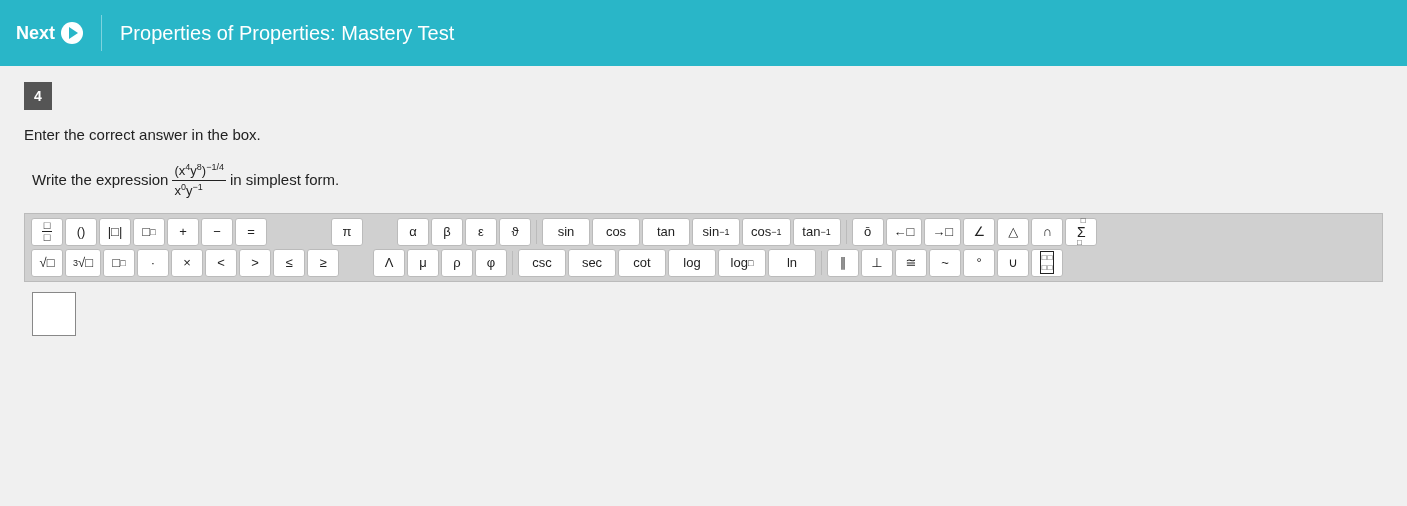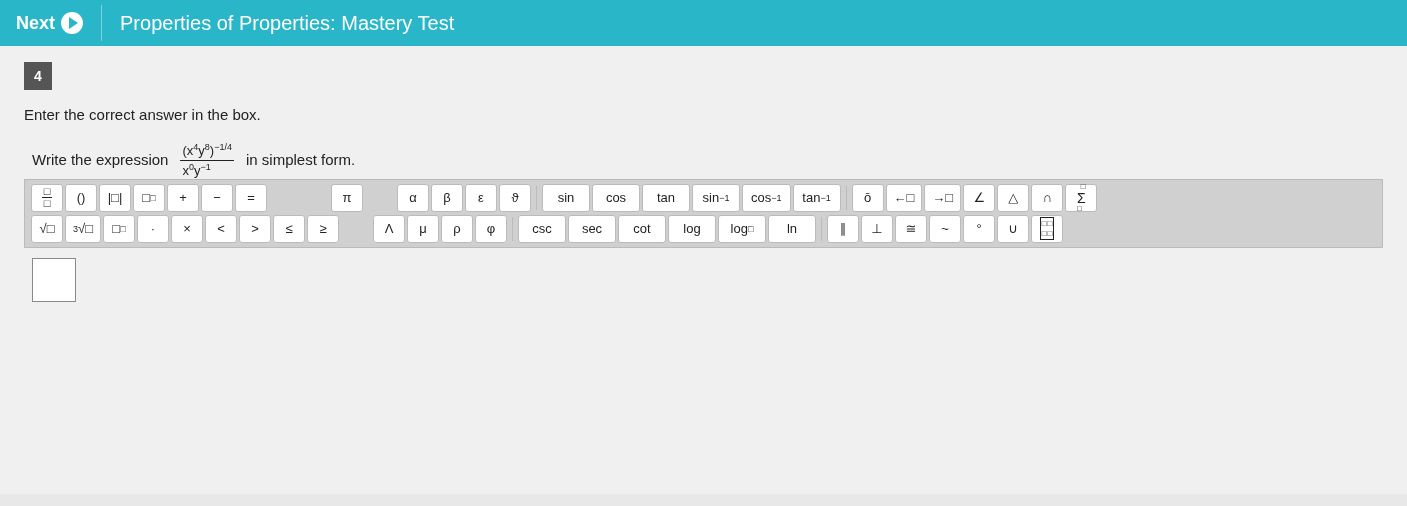--- a/index.html
+++ b/index.html
@@ -1,21 +1,21 @@
 <!DOCTYPE html>
 <html><head>
   <meta charset="utf-8">
   <style>
     * { box-sizing: border-box; margin: 0; padding: 0; }
     body { font-family: Arial, sans-serif; background: #e8e8e8; width: 1407px; min-height: 506px; overflow: hidden; }
 
     
     .header {
       background: #29b6c8;
-      height: 46px;
+      height: 66px;
       display: flex;
       align-items: center;
       padding: 0 16px;
       gap: 12px;
     }
     .header-next {
       display: flex;
       align-items: center;
       gap: 6px;
       color: white;
@@ -76,21 +76,21 @@
       font-size: 15px;
       color: #222;
       margin-bottom: 18px;
     }
 
     .expression-line {
       font-size: 15px;
       color: #222;
       display: flex;
       align-items: center;
-      gap: 8px;
+      margin-bottom: 14px;
       margin-left: 8px;
     }
 
     .fraction-container {
       display: inline-flex;
       flex-direction: column;
       font-size: 14px;
       line-height: 1.2;
       border: none;
       margin: 0 4px;

